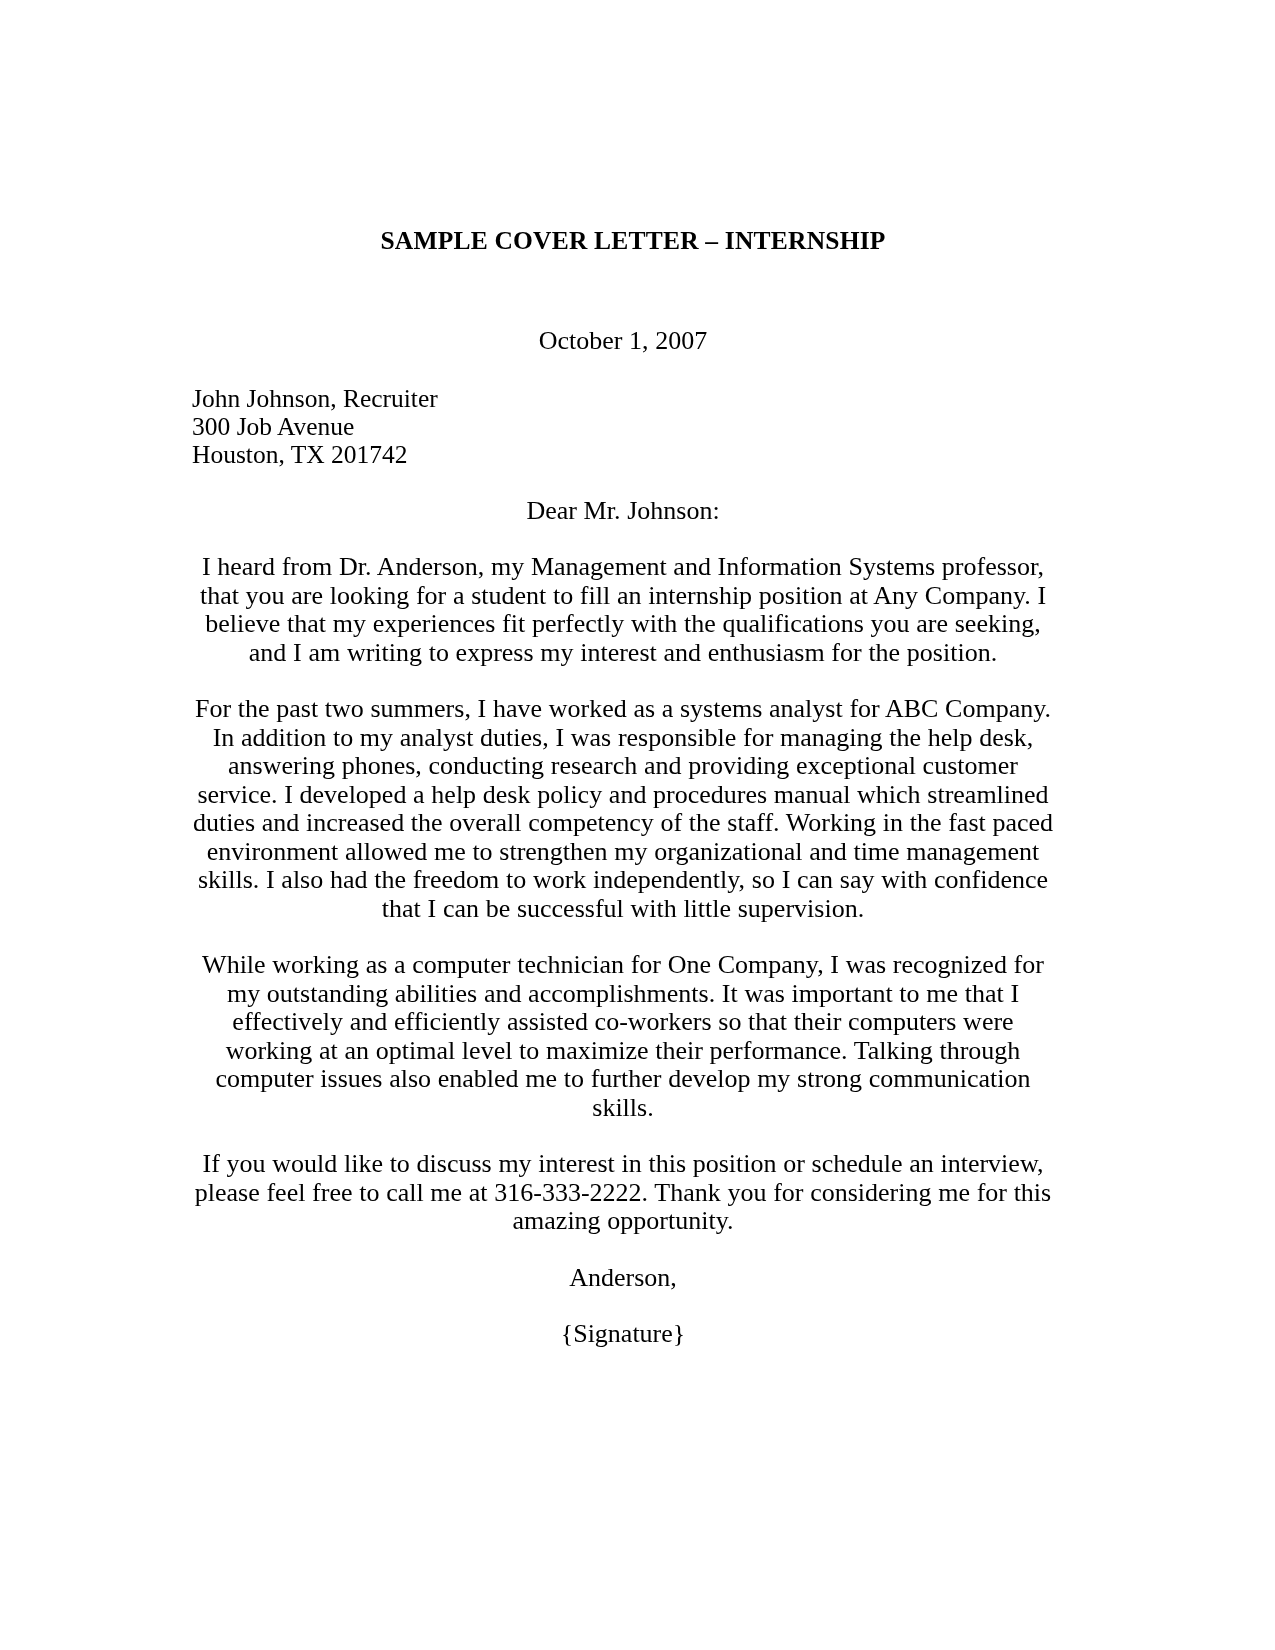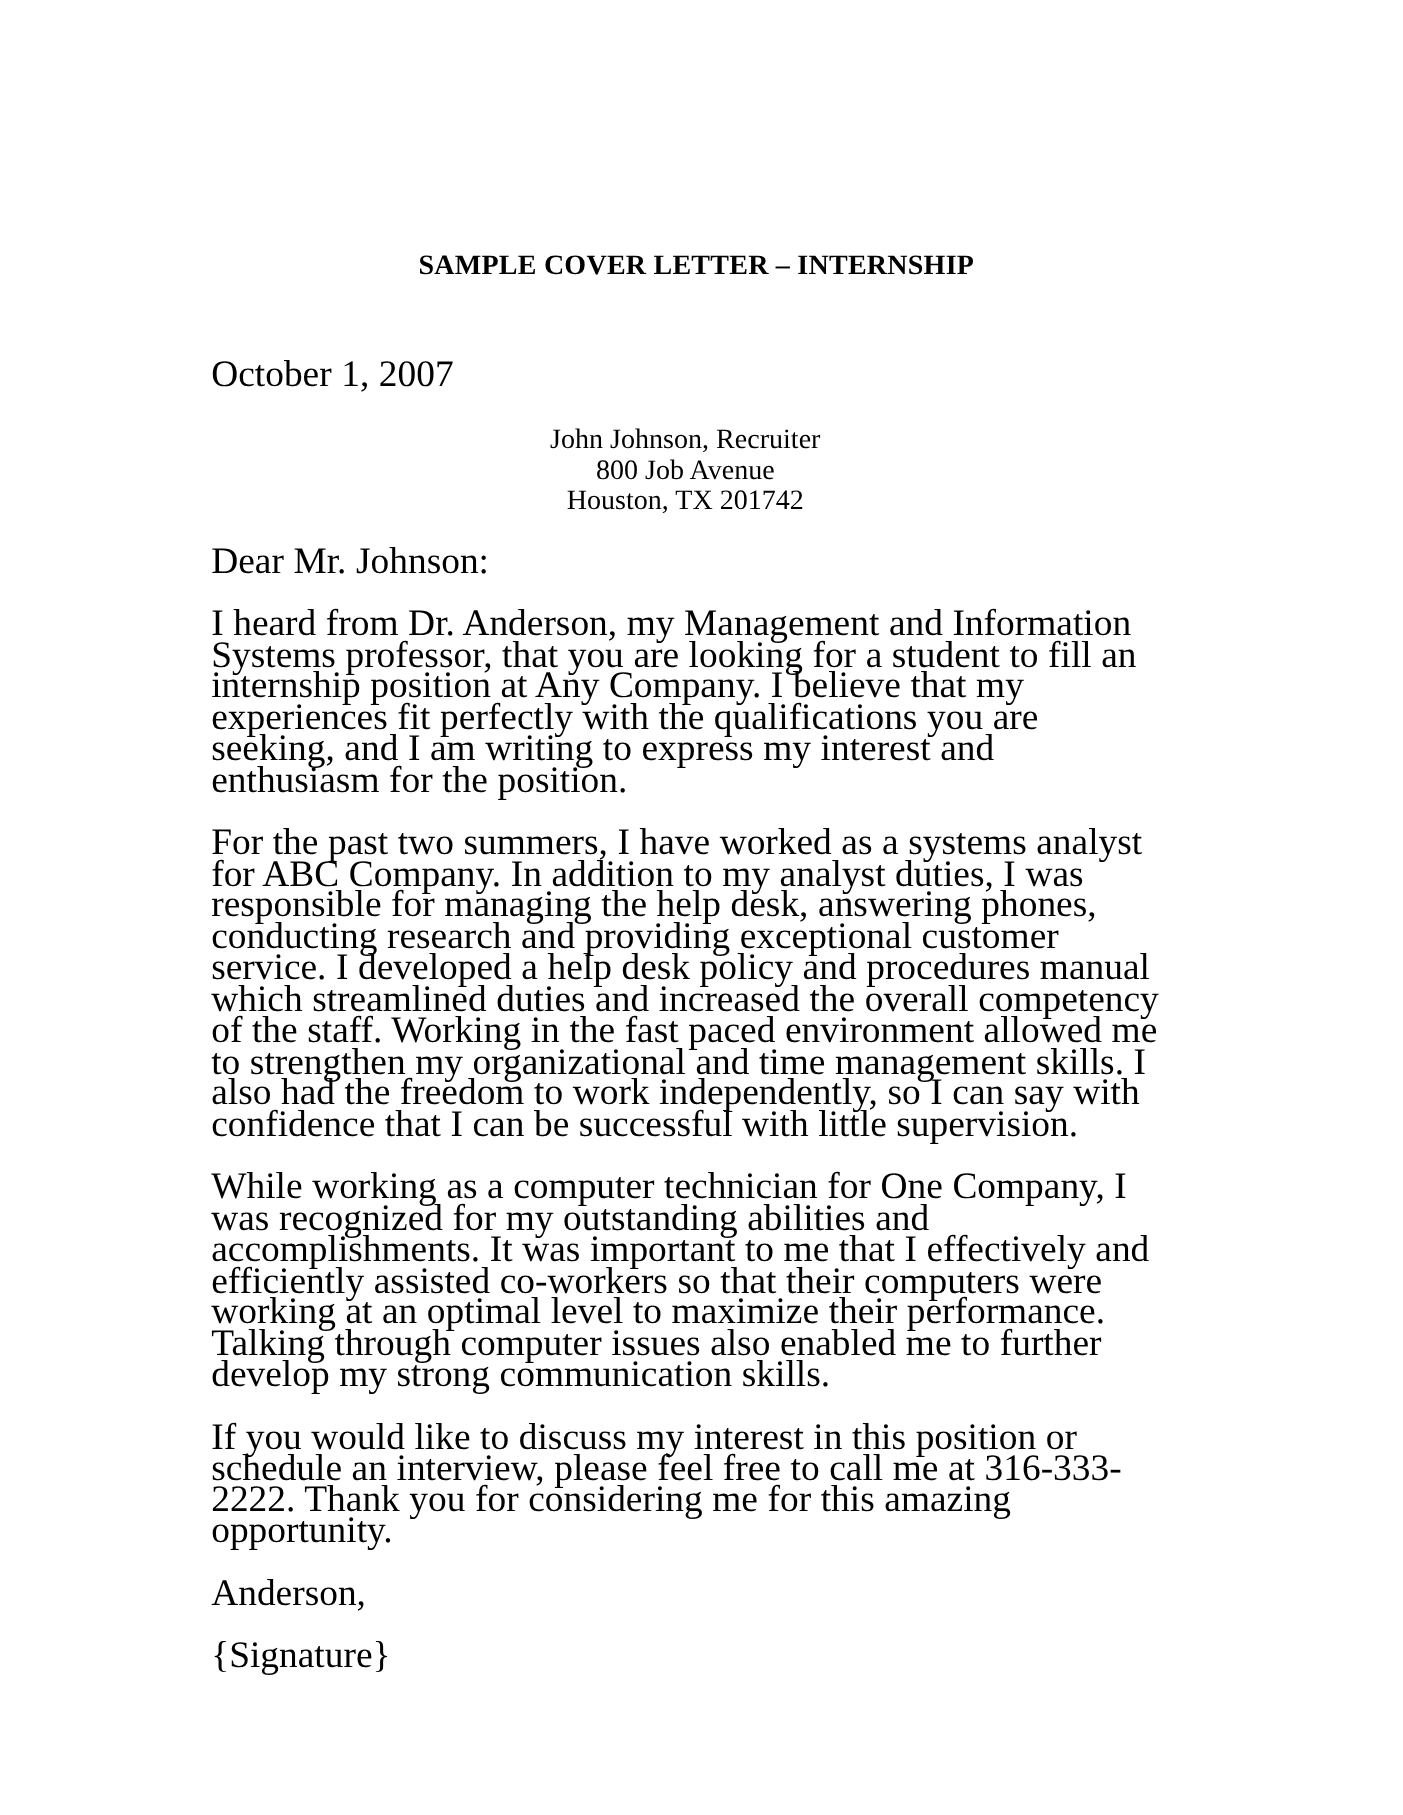--- a/index.html
+++ b/index.html
@@ -40,31 +40,31 @@
     margin: 0 0 0 0;
     padding-left: 20px;
     line-height: 1.15;
   }
   .spacer-after-title { height: 72px; }
 
   .block {
     font-size: 25.5px;
     line-height: 28px;
     margin: 0;
-    text-align: center;
+    text-align: left;
   }
   .block .line {
     display: block;
     white-space: pre;
   }
   .para {
-    font-size: 34px;
+    font-size: 26px;
     line-height: 28.5px;
     margin: 0;
-    text-align: left;
+    text-align: center;
     word-spacing: 0.2px;
   }
   .gap-md { height: 28px; }
   .gap-lg { height: 29px; }
   .gap-para { height: 28px; }
   .sig-gap { height: 28px; }
 </style>
 </head>
 <body>
 
@@ -75,21 +75,21 @@
     <h1 class="doc-title">SAMPLE COVER LETTER – INTERNSHIP</h1>
 
     <div class="spacer-after-title"></div>
 
     <p class="para">October 1, 2007</p>
 
     <div class="gap-lg"></div>
 
     <div class="block">
       <span class="line">John Johnson, Recruiter</span>
-      <span class="line">800 Job Avenue</span>
+      <span class="line">300 Job Avenue</span>
       <span class="line">Houston, TX 201742</span>
     </div>
 
     <div class="gap-md"></div>
 
     <p class="para">Dear Mr. Johnson:</p>
 
     <div class="gap-para"></div>
 
     <p class="para">I heard from Dr. Anderson, my Management and Information Systems professor, that you are looking for a student to fill an internship position at Any Company. I believe that my experiences fit perfectly with the qualifications you are seeking, and I am writing to express my interest and enthusiasm for the position.</p>

